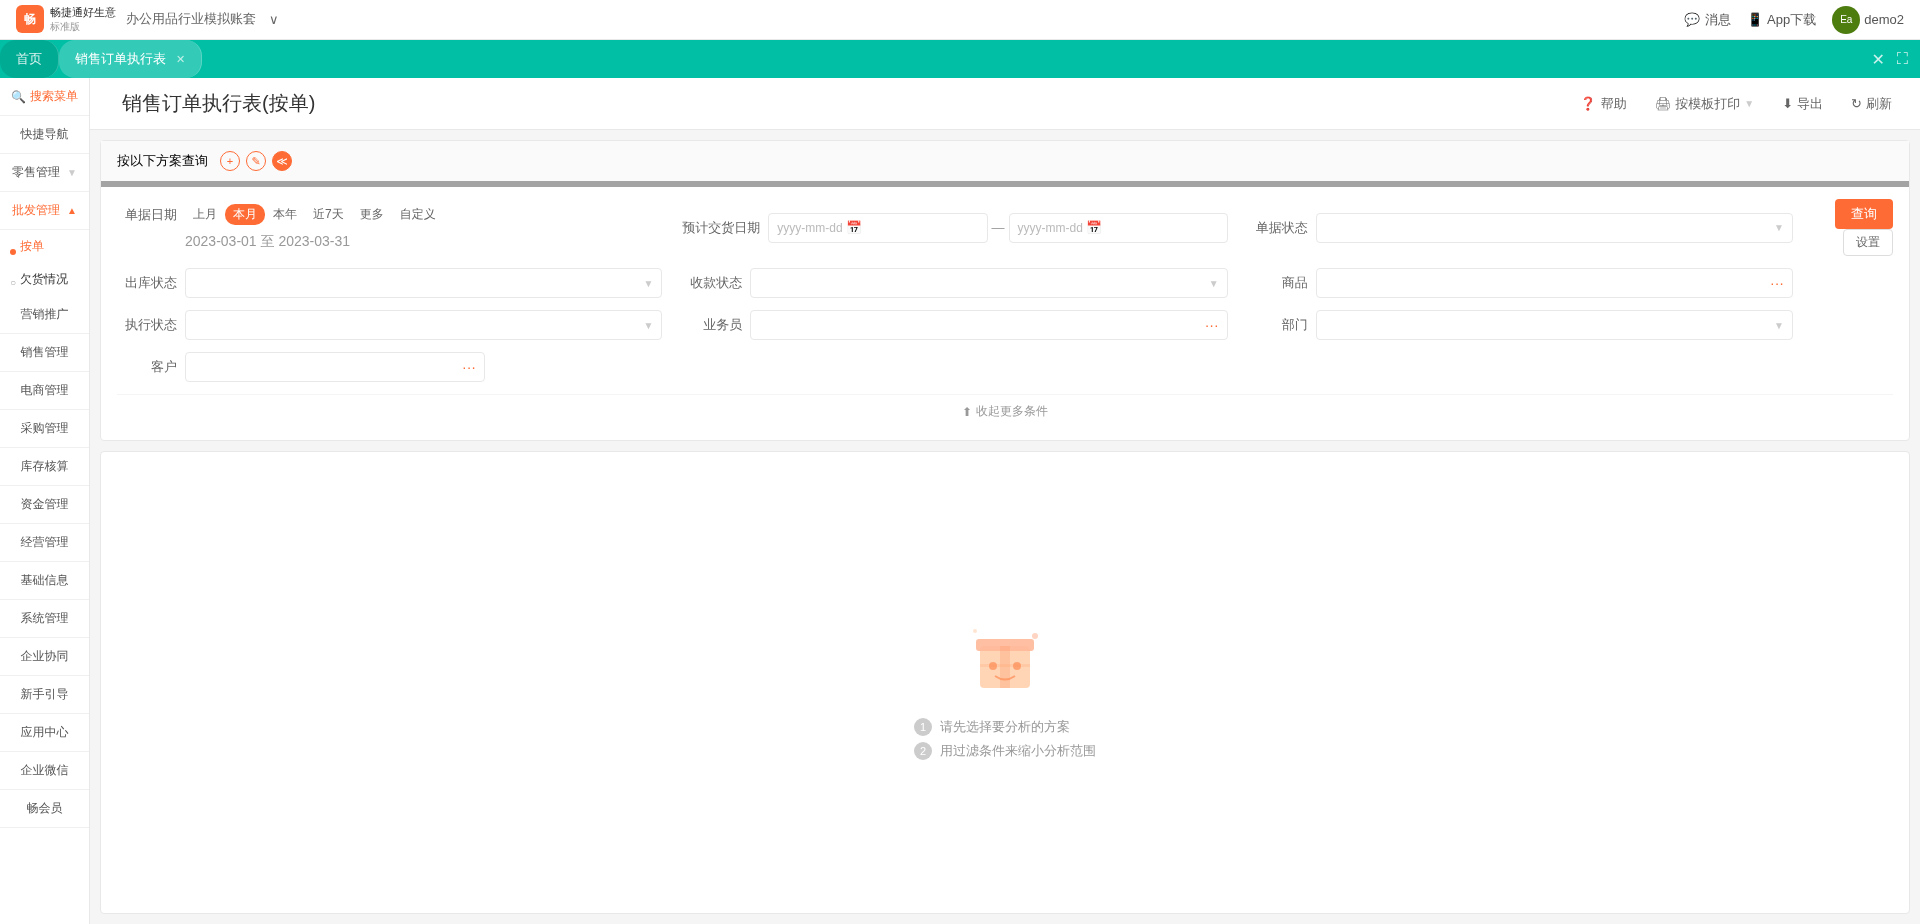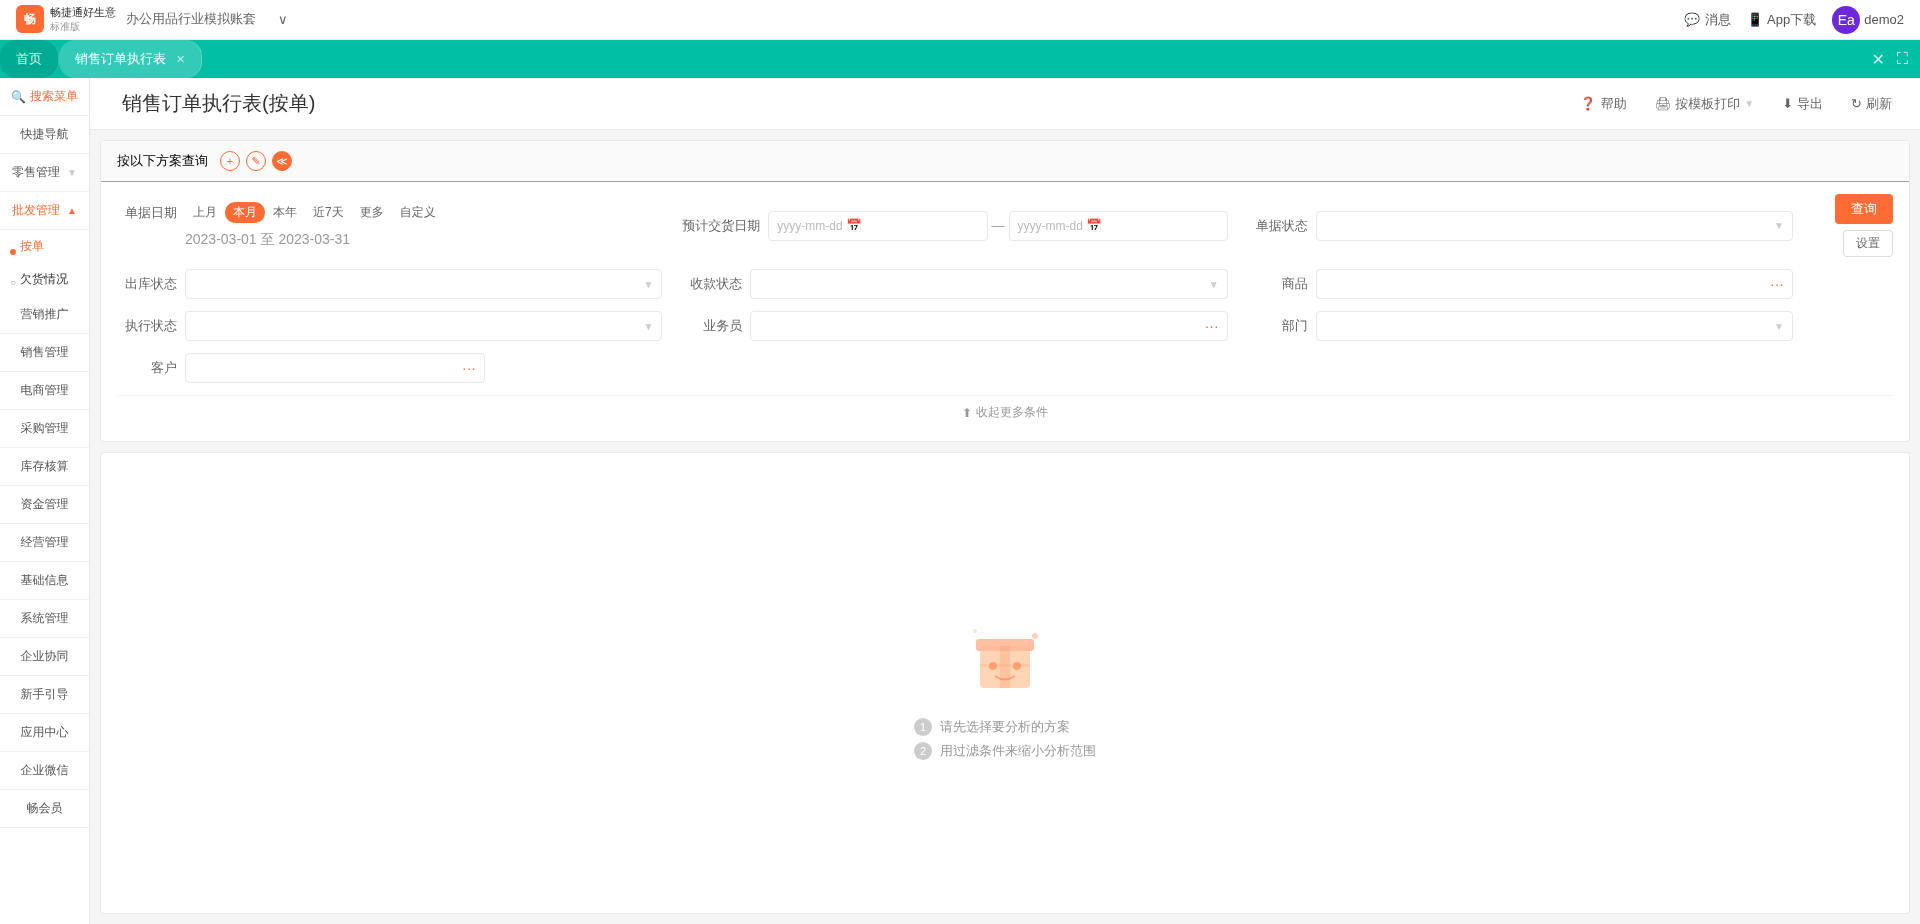--- a/index.html
+++ b/index.html
@@ -15,24 +15,24 @@
       border-bottom: 1px solid #e8e8e8;
       justify-content: space-between;
       flex-shrink: 0;
     }
     .top-header-left { display: flex; align-items: center; gap: 10px; }
     .logo-area { display: flex; align-items: center; gap: 6px; }
     .logo-icon { width: 28px; height: 28px; background: #ff6b35; border-radius: 6px; display: flex; align-items: center; justify-content: center; }
     .logo-icon span { color: #fff; font-size: 12px; font-weight: bold; }
     .logo-text { font-size: 11px; color: #333; line-height: 1.3; }
     .logo-subtext { font-size: 10px; color: #999; }
-    .breadcrumb-area { display: flex; align-items: center; gap: 22px; color: #666; font-size: 13px; }
+    .breadcrumb-area { display: flex; align-items: center; gap: 13px; color: #666; font-size: 13px; }
     .top-header-right { display: flex; align-items: center; gap: 16px; color: #555; font-size: 13px; }
     .header-btn { display: flex; align-items: center; gap: 4px; cursor: pointer; color: #555; }
-    .avatar { width: 28px; height: 28px; border-radius: 50%; background: #6d28d9; display: flex; align-items: center; justify-content: center; color: #fff; font-size: 14px; overflow: hidden; }
+    .avatar { width: 28px; height: 28px; border-radius: 50%; background: #4d7c0f; display: flex; align-items: center; justify-content: center; color: #fff; font-size: 10px; overflow: hidden; }
 
     
     .nav-tabs {
       height: 38px;
       background: #00bfa5;
       display: flex;
       align-items: stretch;
       flex-shrink: 0;
     }
     .nav-tab {
@@ -117,21 +117,21 @@
       background: #fff;
       margin: 10px;
       border-radius: 4px;
       border: 1px solid #e8e8e8;
       flex-shrink: 0;
     }
     .filter-header {
       display: flex;
       align-items: center;
       padding: 10px 16px;
-      border-bottom: 1px solid #a3a3a3;
+      border-bottom: 6px solid #a3a3a3;
       background: #fafafa;
       gap: 8px;
     }
     .filter-header-icons { display: flex; gap: 6px; margin-left: 4px; }
     .icon-circle { width: 20px; height: 20px; border-radius: 50%; border: 1px solid #ff6b35; color: #ff6b35; display: flex; align-items: center; justify-content: center; font-size: 11px; cursor: pointer; }
     .icon-circle.collapse { background: #ff6b35; color: #fff; border-color: #ff6b35; }
     .filter-body { padding: 12px 16px; }
     .filter-row { display: flex; align-items: center; margin-bottom: 12px; gap: 20px; flex-wrap: wrap; }
     .filter-item { display: flex; align-items: center; gap: 8px; flex: 1; min-width: 280px; }
     .filter-label { color: #666; font-size: 13px; white-space: nowrap; min-width: 60px; text-align: right; }
@@ -207,21 +207,20 @@
     }
     .sub-item.active { color: #ff6b35; }
     .sub-item .dot { width: 6px; height: 6px; border-radius: 50%; background: #ff6b35; }
 
     .dots-btn { color: #ff6b35; font-size: 14px; cursor: pointer; margin-left: 4px; }
 
     
     .query-btns {
       display: flex;
       flex-direction: column;
-      gap: 6px;
       align-items: flex-end;
       justify-content: center;
       min-width: 80px;
     }
     .btn-query {
       background: #ff6b35;
       color: #fff;
       border: none;
       border-radius: 4px;
       padding: 6px 16px;

